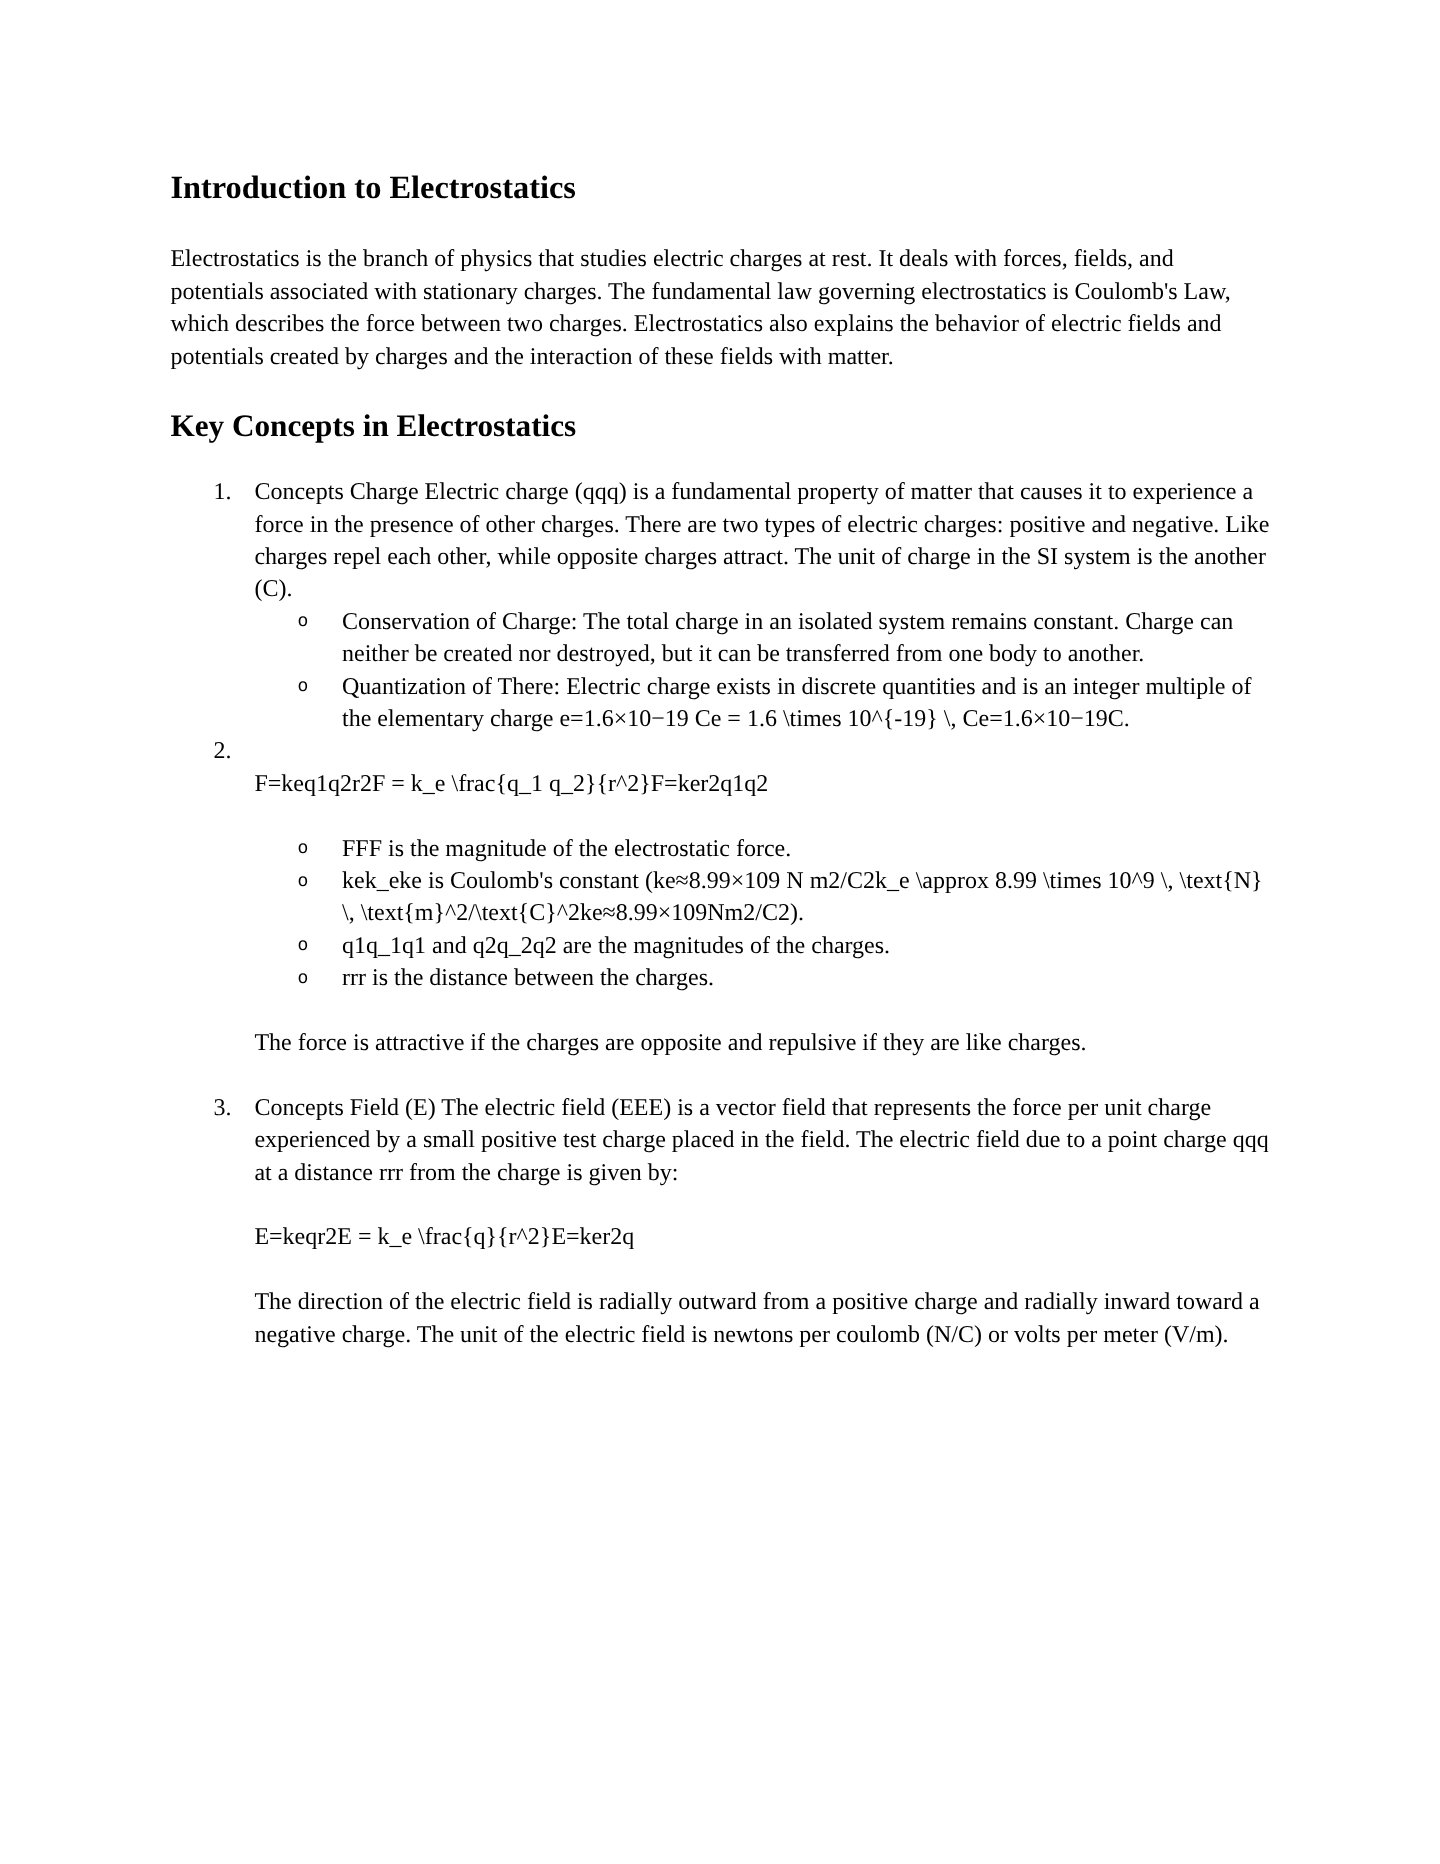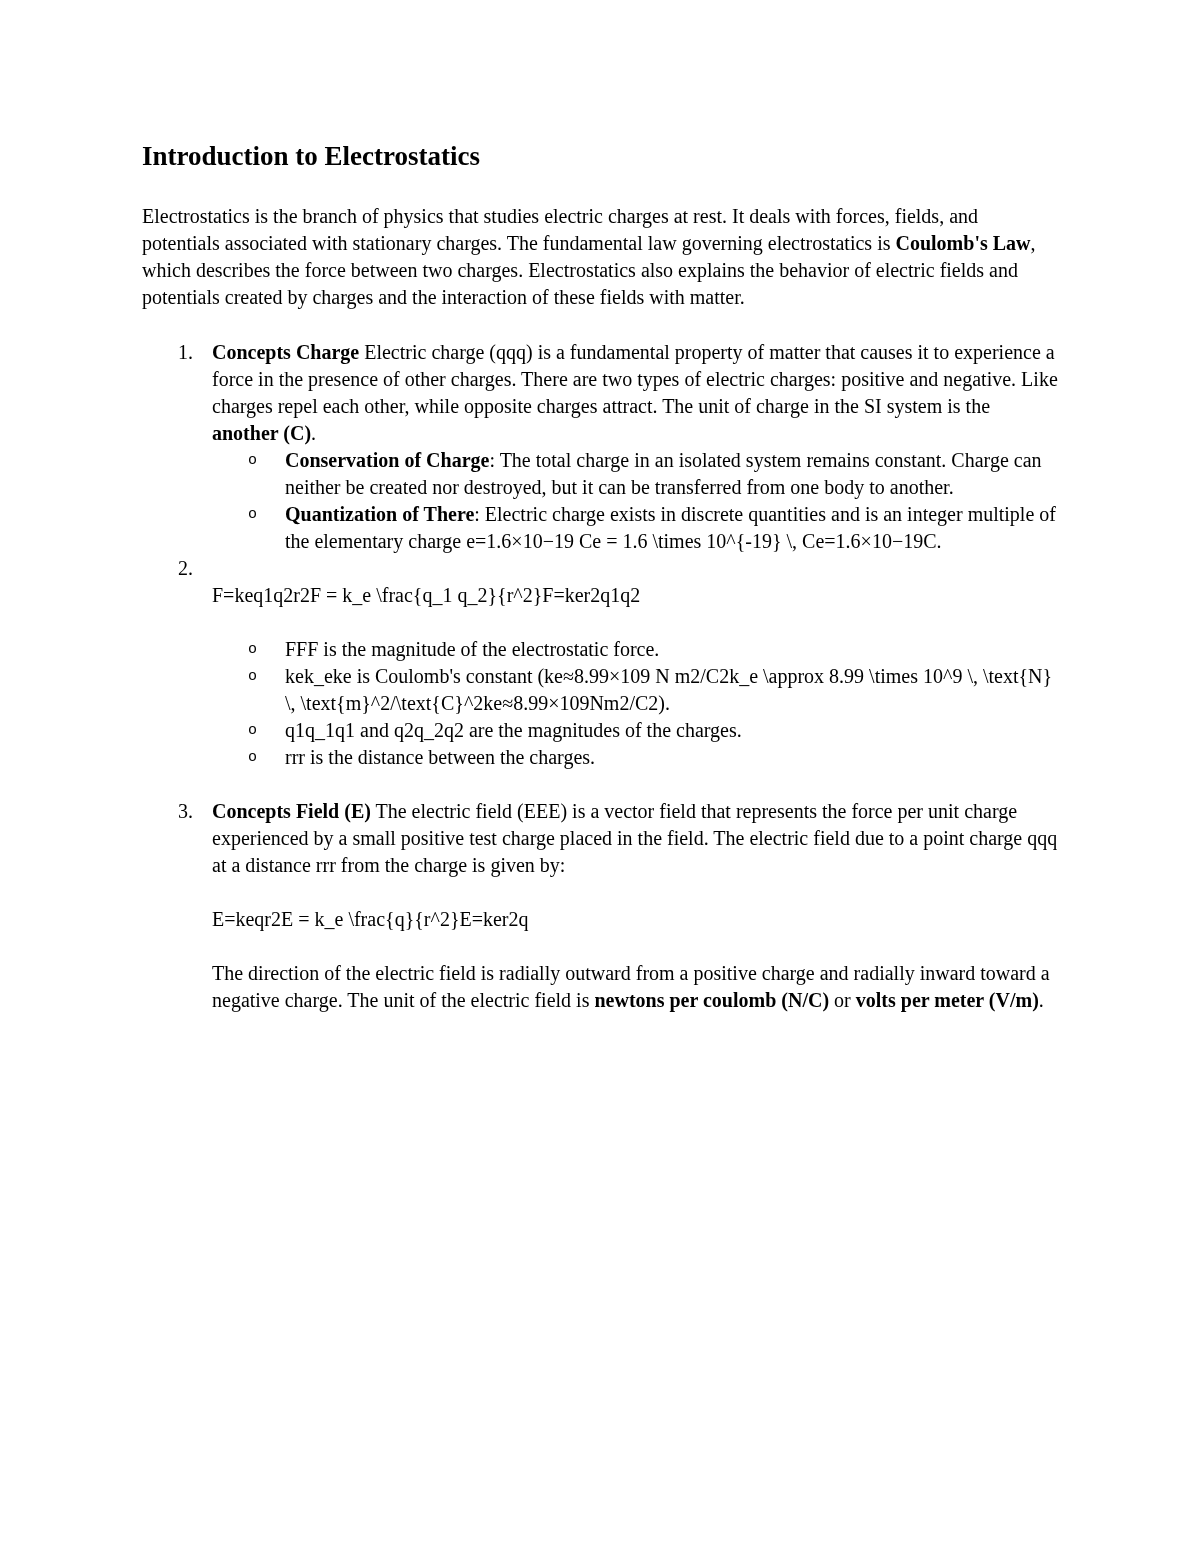--- a/index.html
+++ b/index.html
@@ -25,21 +25,21 @@
     margin: 0 0 30px 0;
   }
   h2.section-heading {
     font-size: 26px;
     line-height: 32px;
     font-weight: bold;
     margin: 0 0 26px 0;
   }
   p { margin: 0; }
   .intro { margin: 0 0 28px 0; }
-  b { font-weight: bold; margin-top: 32px; }
+  b { font-weight: normal; margin-top: 32px; }
 
   
   .li { display: flex; align-items: flex-start; }
   .li-marker {
     flex: none;
     width: 34px;
     margin-left: 36px;
   }
   .li-body { flex: 1; min-width: 0; }
 
@@ -61,20 +61,21 @@
 </style>
 </head>
 <body>
 
 <div class="page">
 
   <h1 class="doc-title">Introduction to Electrostatics</h1>
 
   <p class="intro"><span>Electrostatics is the branch of physics that studies electric charges at rest. It deals with forces, fields, and potentials associated with stationary charges. The fundamental law governing electrostatics is </span><b>Coulomb's Law</b><span>, which describes the force between two charges. Electrostatics also explains the behavior of electric fields and potentials created by charges and the interaction of these fields with matter.</span></p>
 
+  <h2 class="section-heading">Key Concepts in Electrostatics</h2>
 
   <div class="li">
     <span class="li-marker">1.</span>
     <div class="li-body">
       <p><b>Concepts Charge</b><span> Electric charge (qqq) is a fundamental property of matter that causes it to experience a force in the presence of other charges. There are two types of electric charges: positive and negative. Like charges repel each other, while opposite charges attract. The unit of charge in the SI system is the </span><b>another (C)</b><span>.</span></p>
 
       <div class="sub">
         <span class="sub-marker">o</span>
         <p class="sub-body"><b>Conservation of Charge</b><span>: The total charge in an isolated system remains constant. Charge can neither be created nor destroyed, but it can be transferred from one body to another.</span></p>
       </div>
@@ -105,20 +106,21 @@
         <div class="sub">
           <span class="sub-marker">o</span>
           <p class="sub-body">q1q_1q1 and q2q_2q2 are the magnitudes of the charges.</p>
         </div>
         <div class="sub">
           <span class="sub-marker">o</span>
           <p class="sub-body">rrr is the distance between the charges.</p>
         </div>
       </div>
 
+      <p class="spaced">The force is attractive if the charges are opposite and repulsive if they are like charges.</p>
     </div>
   </div>
 
   <div class="li">
     <span class="li-marker">3.</span>
     <div class="li-body">
       <p><b>Concepts Field (E)</b><span> The electric field (EEE) is a vector field that represents the force per unit charge experienced by a small positive test charge placed in the field. The electric field due to a point charge qqq at a distance rrr from the charge is given by:</span></p>
 
       <p class="spaced">E=keqr2E = k_e \frac{q}{r^2}E=ker2q</p>
 

